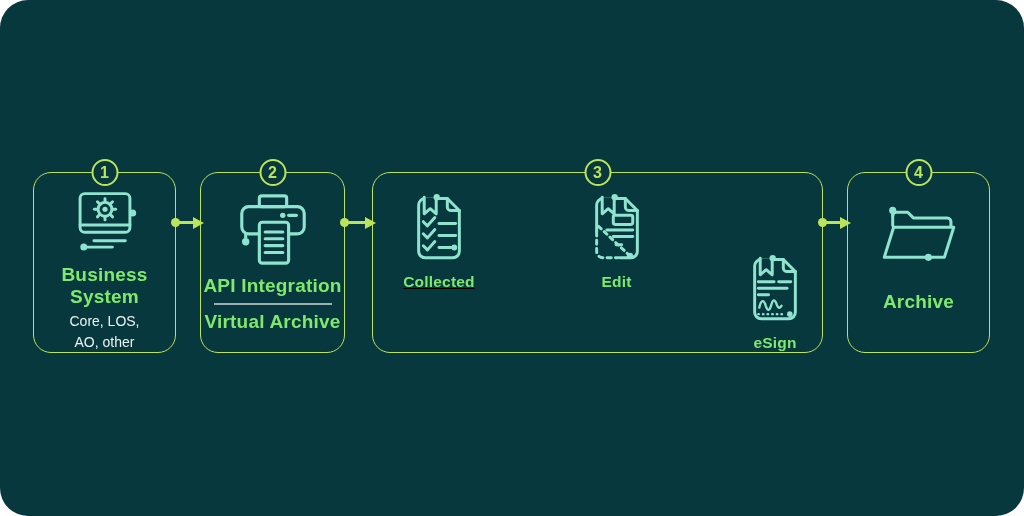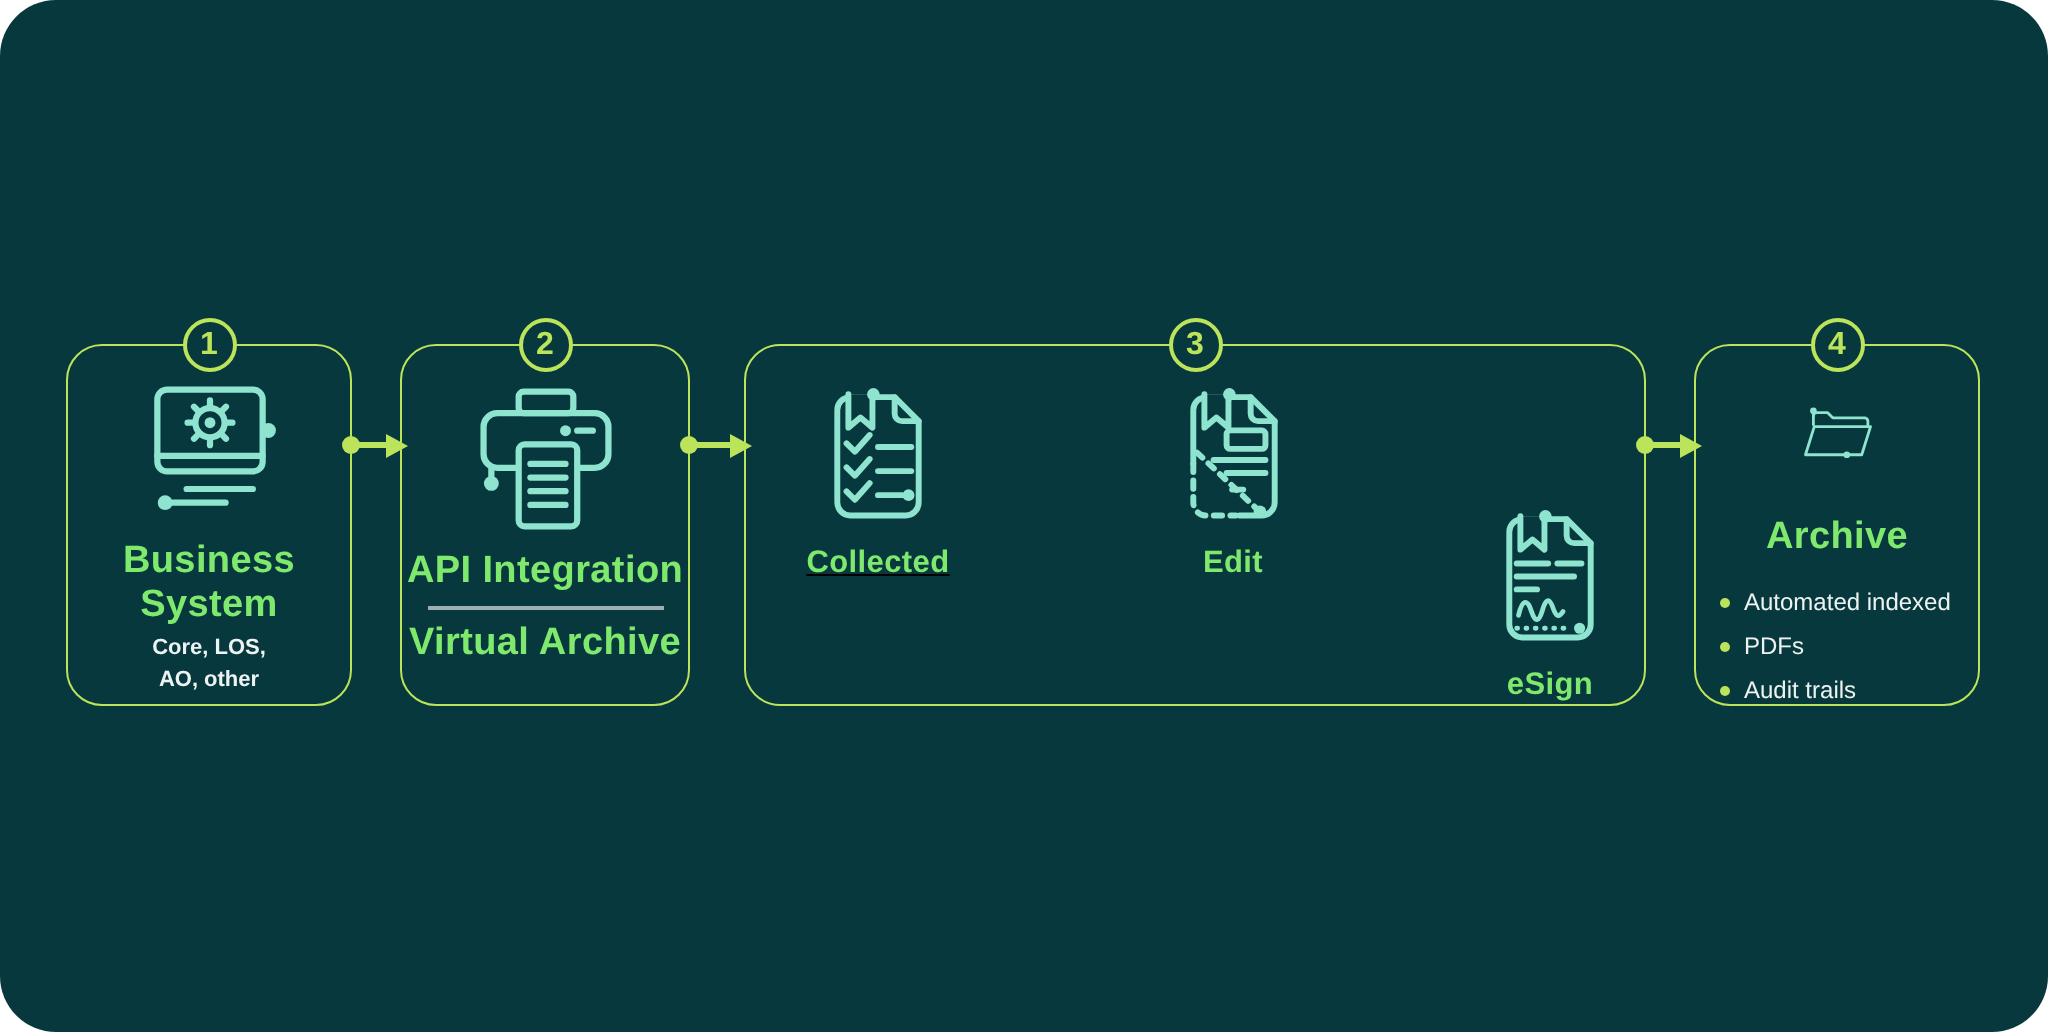--- a/index.html
+++ b/index.html
@@ -27,21 +27,21 @@
     position:absolute;top:-14px;left:50%;transform:translateX(-50%);
     width:27px;height:27px;border-radius:50%;
     background:var(--panel);border:2px solid var(--lime);
     color:var(--lime);font-weight:700;font-size:16px;
     display:flex;align-items:center;justify-content:center;line-height:1;
   }
   .step-title{
     color:var(--green);font-weight:700;font-size:19px;letter-spacing:.2px;text-align:center;
   }
   .subtitle{
-    color:var(--text);font-weight:700;font-size:11px;line-height:1.45;text-align:center;margin-top:3px;
+    color:var(--text);font-weight:400;font-size:14px;line-height:1.45;text-align:center;margin-top:3px;
   }
   .divider{width:118px;height:2px;background:var(--divider);margin:6px 0;}
   
   .box3{flex-direction:row;align-items:stretch;justify-content:space-between;padding:20px 6px 0 6px;}
   .col{display:flex;flex-direction:column;align-items:center;}
   .col .step-title{font-size:15.5px;margin-top:6px;}
   .note{
     color:var(--text);font-weight:700;font-size:12.5px;line-height:1.45;
     text-align:center;margin-top:7px;width:102px;
   }
@@ -227,20 +227,15 @@
     <svg class="icon" width="92" height="62" viewBox="0 0 96 66" style="margin-top:12px">
       <g class="stk">
         <path d="M20 26 v-10 a4 4 0 0 1 4 -4 h12 l6 6 h36 a4 4 0 0 1 4 4 v6"></path>
         <line x1="20" y1="13" x2="20" y2="16"></line>
       </g>
       <circle class="fil" cx="20" cy="10" r="3.8"></circle>
       <path class="msk stk" d="M11 60 L21 28 h64 L75 60 Z" style="fill:var(--panel)"></path>
       <circle class="fil" cx="58" cy="60" r="3.8"></circle>
     </svg>
     <div class="step-title" style="margin-top:28px">Archive</div>
-    <ul class="bullets">
-      <li>Automated indexed</li>
-      <li>PDFs</li>
-      <li>Audit trails</li>
-    </ul>
   </div>
 
 </div>
 
 </body></html>

